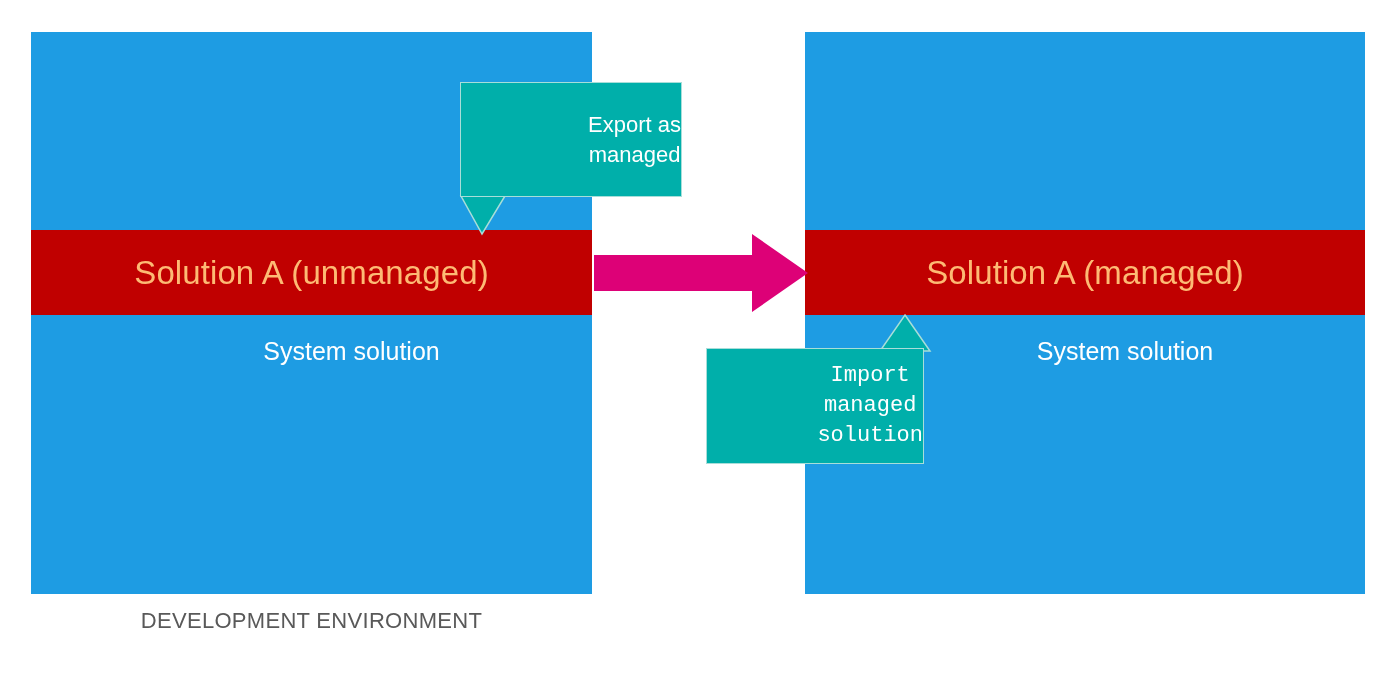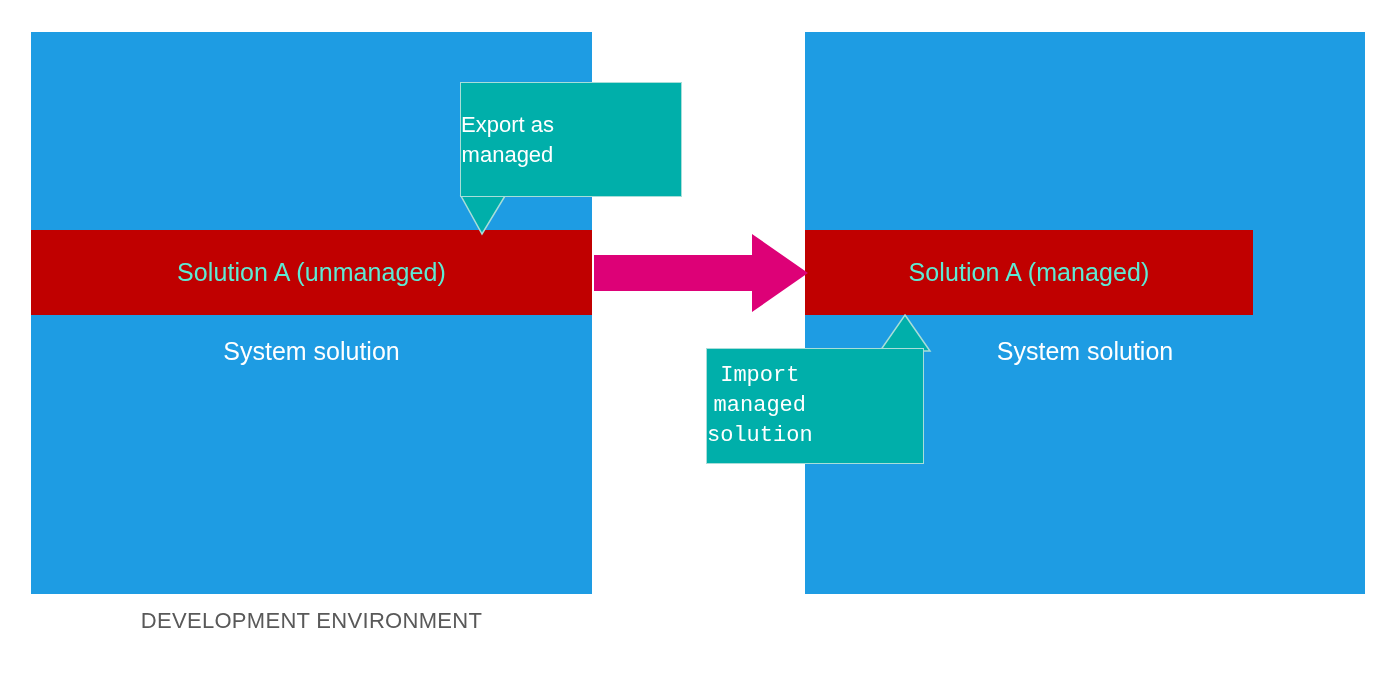--- a/index.html
+++ b/index.html
@@ -26,37 +26,38 @@
   #dev-panel  { left: 31px;  top: 32px; width: 561px; height: 562px; }
   #test-panel { left: 805px; top: 32px; width: 560px; height: 562px; }
 
   
   .solution-bar {
     position: absolute;
     background: #C00000;
     display: flex;
     align-items: center;
     justify-content: center;
-    color: #5eead4;
-    font-size: 25px;
+    color: #fdba74;
+    font-size: 33px;
     font-weight: 400;
     letter-spacing: 0.1px;
     white-space: nowrap;
   }
   #dev-solution-bar  { left: 31px;  top: 230px; width: 561px; height: 85px; }
-  #test-solution-bar { left: 805px; top: 230px; width: 448px; height: 85px; }
+  #test-solution-bar { left: 805px; top: 230px; width: 560px; height: 85px; }
 
   
   .system-solution-label {
     position: absolute;
     color: #ffffff;
     font-size: 25px;
     font-weight: 400;
     white-space: nowrap;
     text-align: center;
+    margin-left: 40px;
   }
   #dev-system-solution  { left: 31px;  top: 337px; width: 561px; }
   #test-system-solution { left: 805px; top: 337px; width: 560px; }
 
   
   #transfer-arrow {
     position: absolute;
     left: 594px;
     top: 232px;
     width: 214px;
@@ -68,21 +69,21 @@
     position: absolute;
     background: #00AFAA;
     border: 1px solid #A8DED9;
     box-sizing: border-box;
     color: #ffffff;
     font-size: 22px;
     line-height: 30px;
     text-align: center;
     display: flex;
     align-items: center;
-    justify-content: flex-start;
+    justify-content: flex-end;
     z-index: 5;
   }
   #export-callout { left: 460px; top: 82px;  width: 222px; height: 115px; }
   #import-callout { left: 706px; top: 348px; width: 218px; height: 116px; font-family: Liberation Mono, monospace; }
 
   .callout-tail {
     position: absolute;
     z-index: 4;
     overflow: visible;
   }

